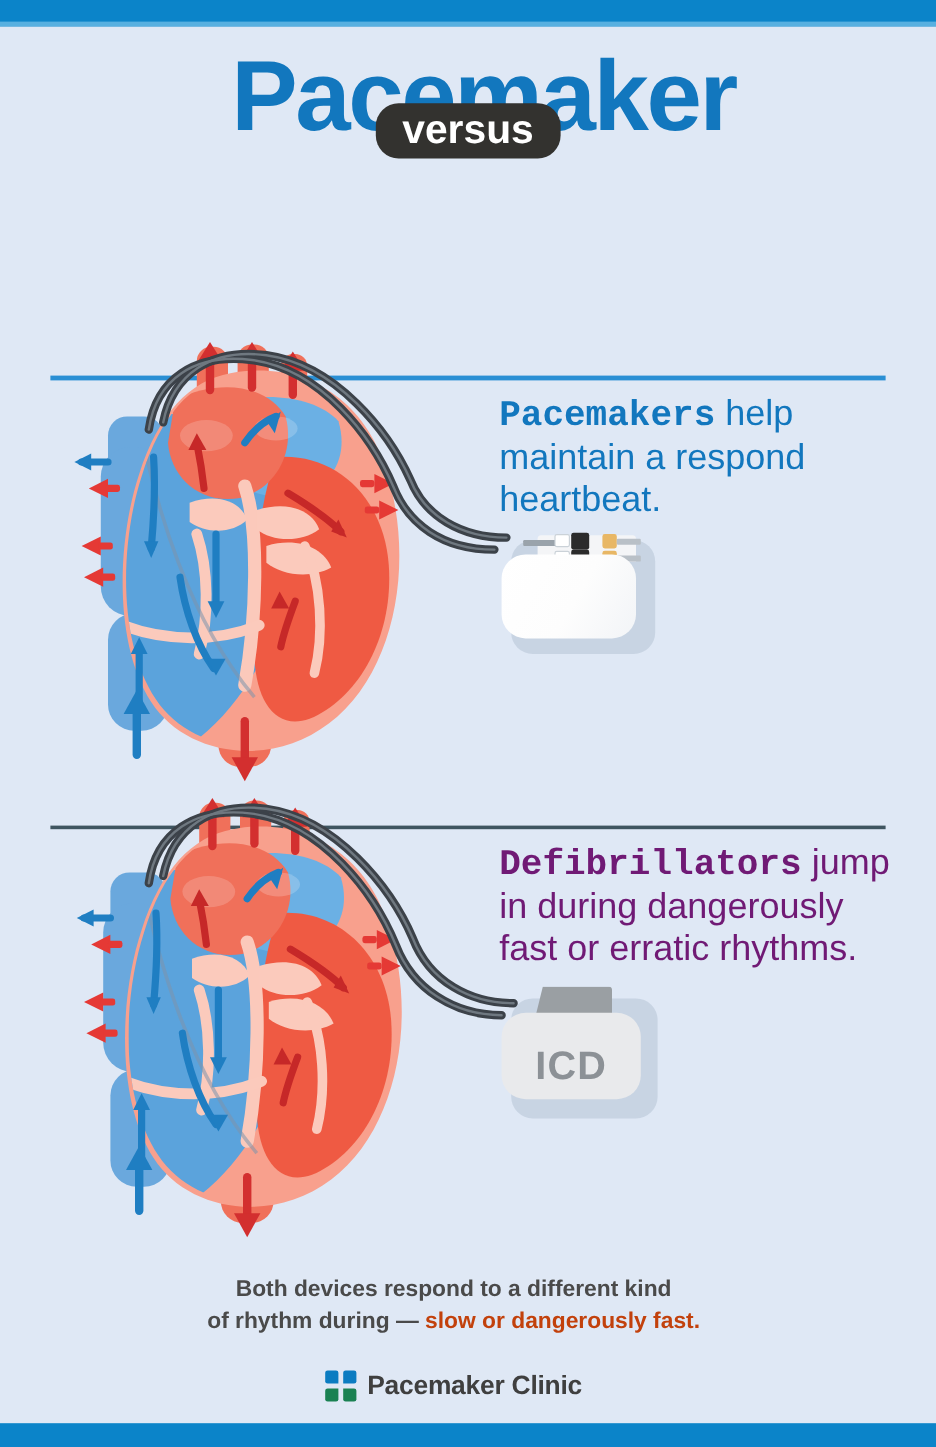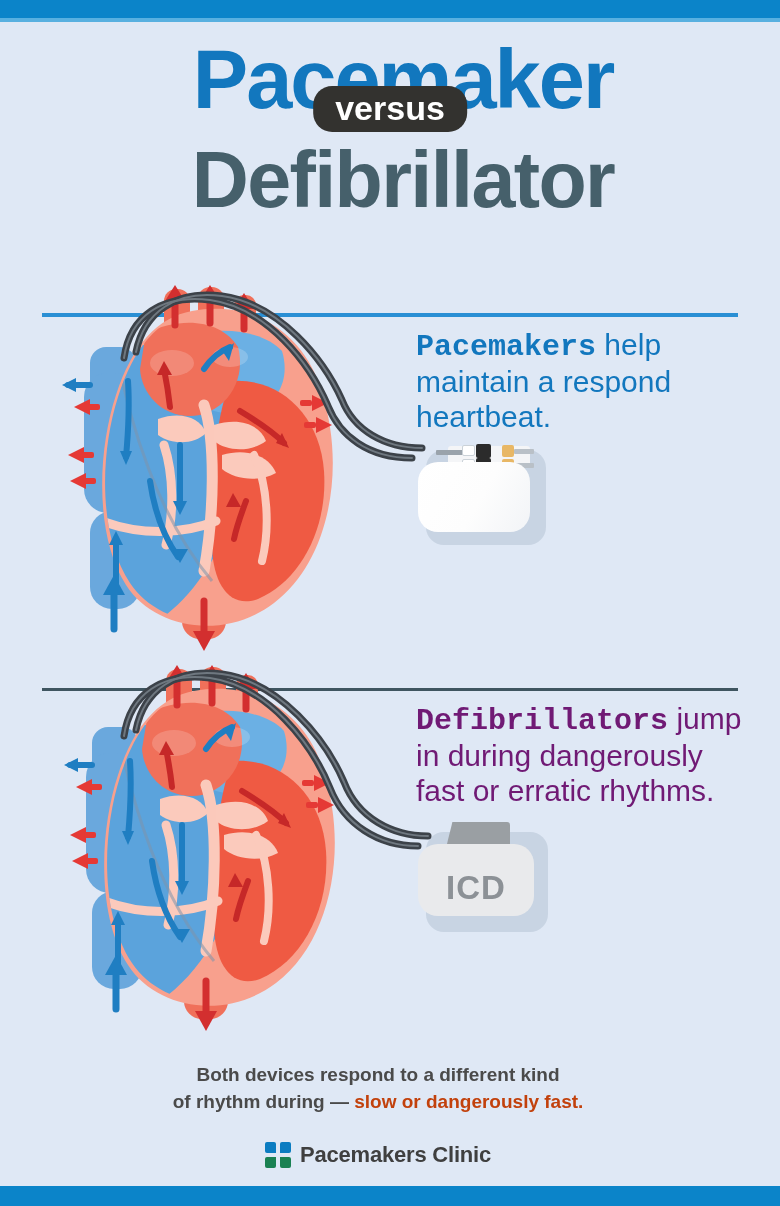--- a/index.html
+++ b/index.html
@@ -144,21 +144,20 @@
 </head>
 <body>
 
 <div id="page">
 
   <div class="edge-bar top"></div>
   <div class="edge-bar bottom"></div>
 
   <div id="title-block">
     <div class="title-line1">Pacemaker</div>
-    <div class="title-line2">Defibrillator</div>
   </div>
   <div id="versus-badge">versus</div>
 
   <div class="divider" id="divider-pacemaker"></div>
 
   <div class="heart-wrap" id="heart-pacemaker">
     <svg viewBox="0 0 330 370" xmlns="http://www.w3.org/2000/svg">
       <defs>
         <clipPath id="clipHeartA">
             <path d="M138 28 C 196 18 248 52 264 108 C 286 180 272 272 218 314 C 170 352 104 340 76 298 C 44 250 46 168 64 112 C 80 62 104 34 138 28 Z"></path>
@@ -439,17 +438,17 @@
   <div id="footer">
     <div id="footer-line1">Both devices respond to a different kind</div>
     <div id="footer-line2"><span>of rhythm during — </span><span class="accent">slow or dangerously fast.</span></div>
     <div id="brand">
       <div id="brand-mark">
         <i class="tl"></i>
         <i class="tr"></i>
         <i class="bl"></i>
         <i class="br"></i>
       </div>
-      <div id="brand-name">Pacemakers Clinic</div>
+      <div id="brand-name">Pacemaker Clinic</div>
     </div>
   </div>
 
 </div>
 
 </body></html>

